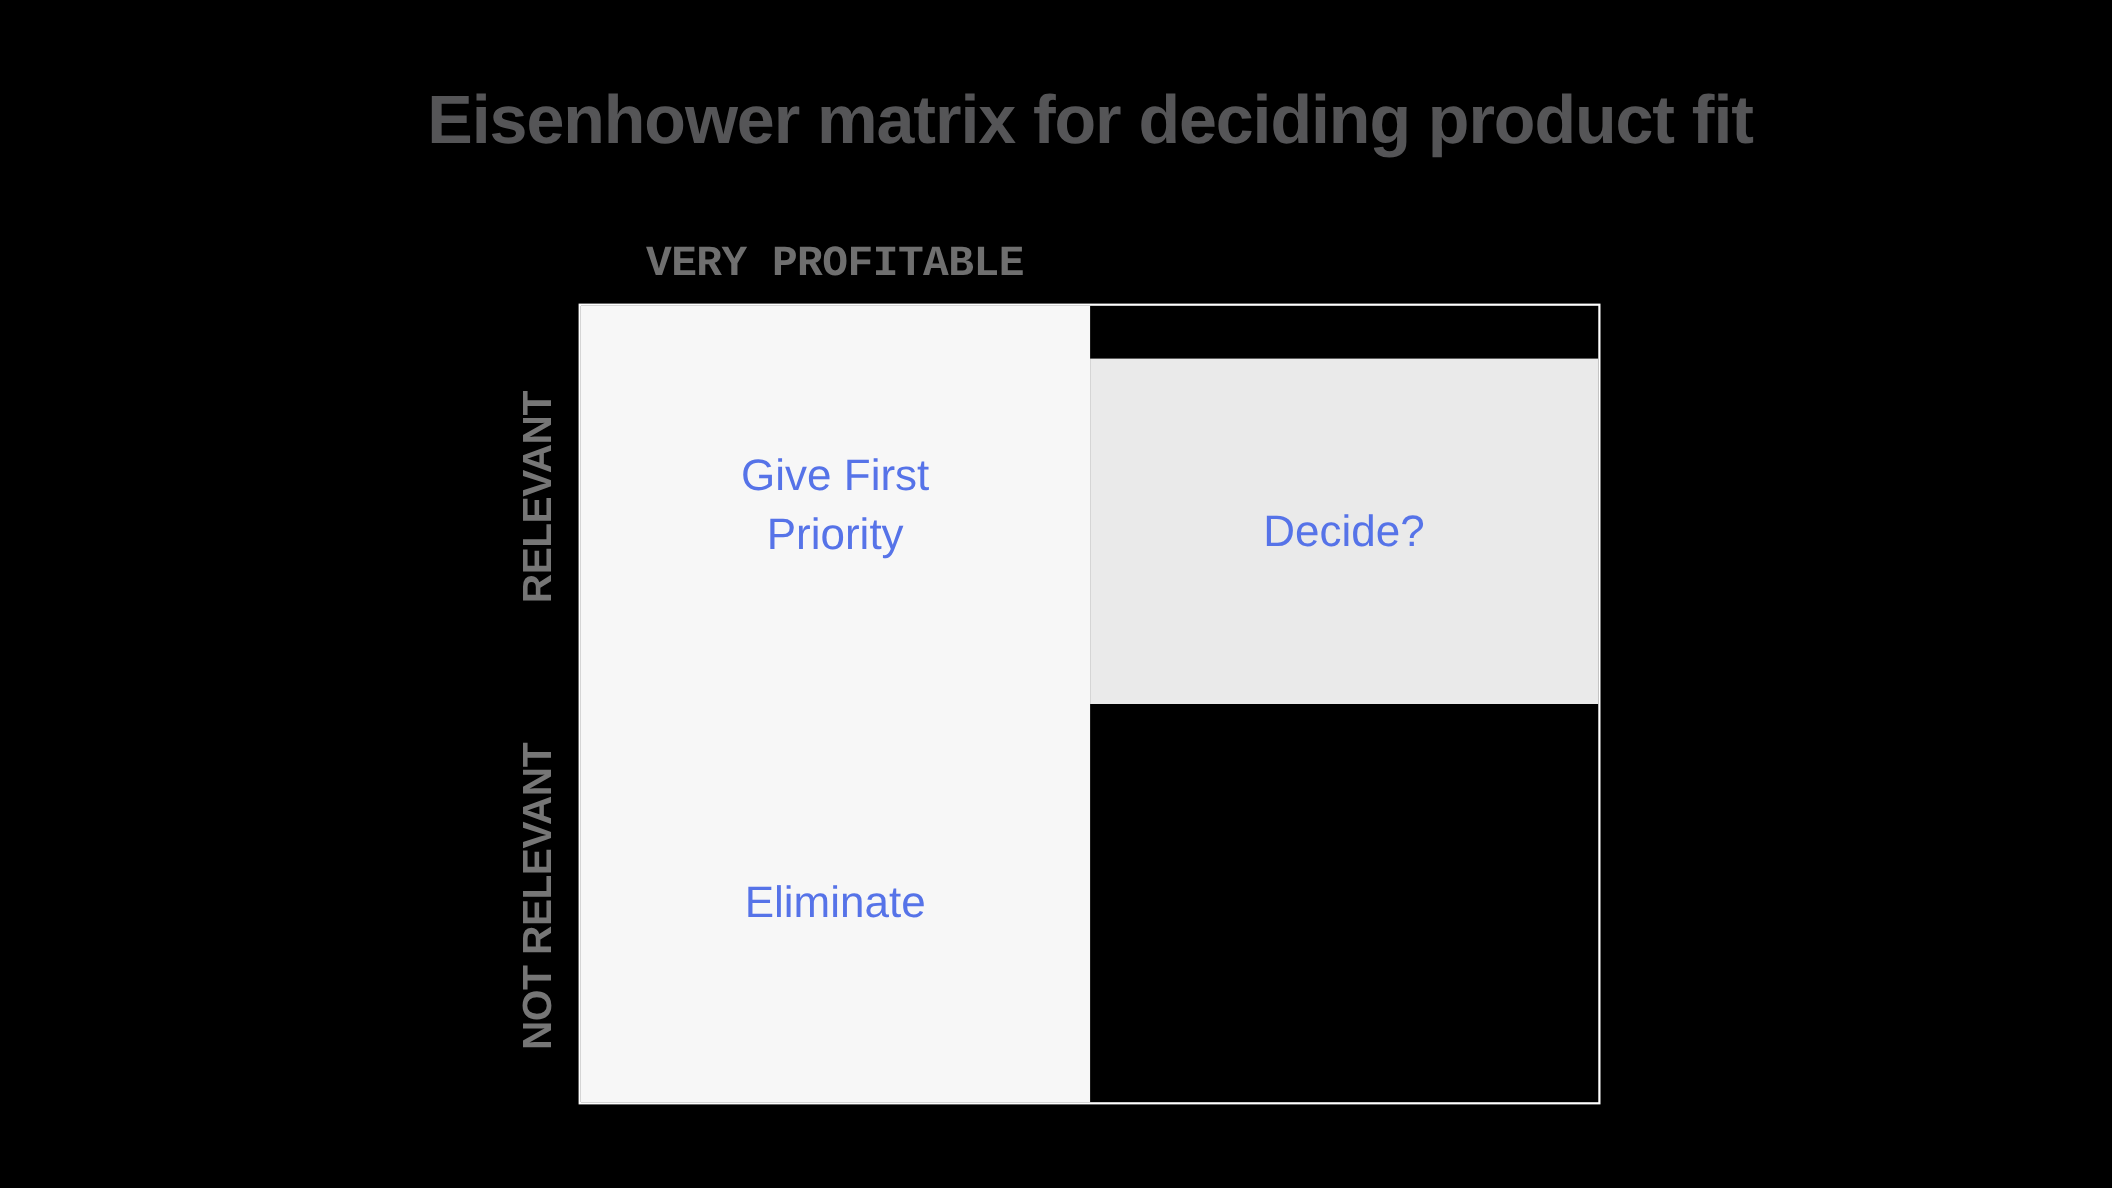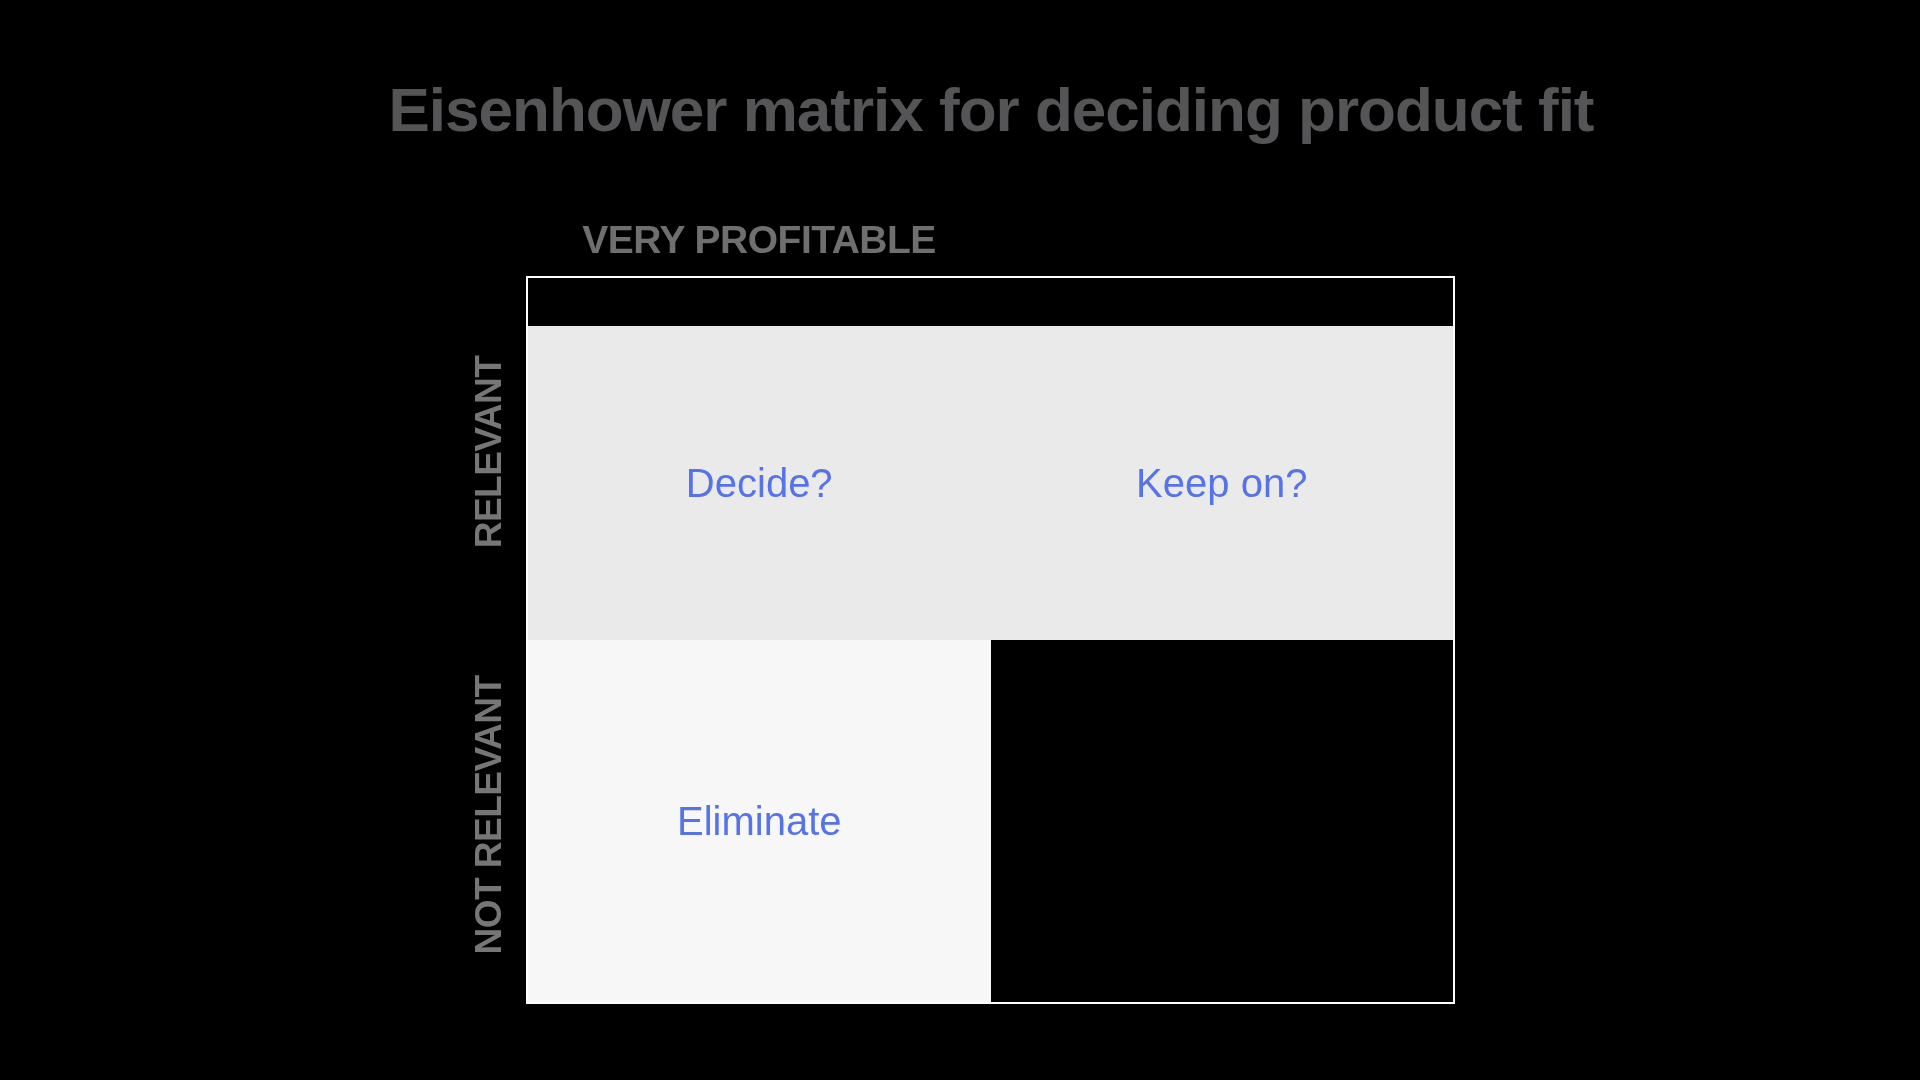--- a/index.html
+++ b/index.html
@@ -31,20 +31,21 @@
   }
   .col-header {
     position: absolute;
     top: 218px;
     transform: translateX(-50%);
     font-size: 39px;
     font-weight: bold;
     letter-spacing: -0.5px;
     color: #6f6f6f;
     white-space: nowrap;
+    font-family: Liberation Mono, monospace;
   }
   .col-header.col1 { left: 759px; }
   .col-header.col2 { left: 1222px; }
   .row-label {
     position: absolute;
     left: 489px;
     transform: translate(-50%, -50%) rotate(-90deg);
     font-size: 37px;
     font-weight: bold;
     letter-spacing: -0.5px;
@@ -88,24 +89,25 @@
   <h1 class="title">Eisenhower matrix for deciding product fit</h1>
 
   <div class="col-header col1">VERY PROFITABLE</div>
 
 
   <div class="row-label row1">RELEVANT</div>
 
   <div class="row-label row2">NOT RELEVANT</div>
 
   <div class="matrix">
+    <div class="quad light">
+      <span class="quad-label">Give First
+Priority</span>
+    </div>
     <div class="quad gray">
       <span class="quad-label">Decide?</span>
-    </div>
-    <div class="quad gray">
-      <span class="quad-label">Keep on?</span>
     </div>
     <div class="quad light">
       <span class="quad-label">Eliminate</span>
     </div>
   </div>
 
 </div>
 
 </body></html>

